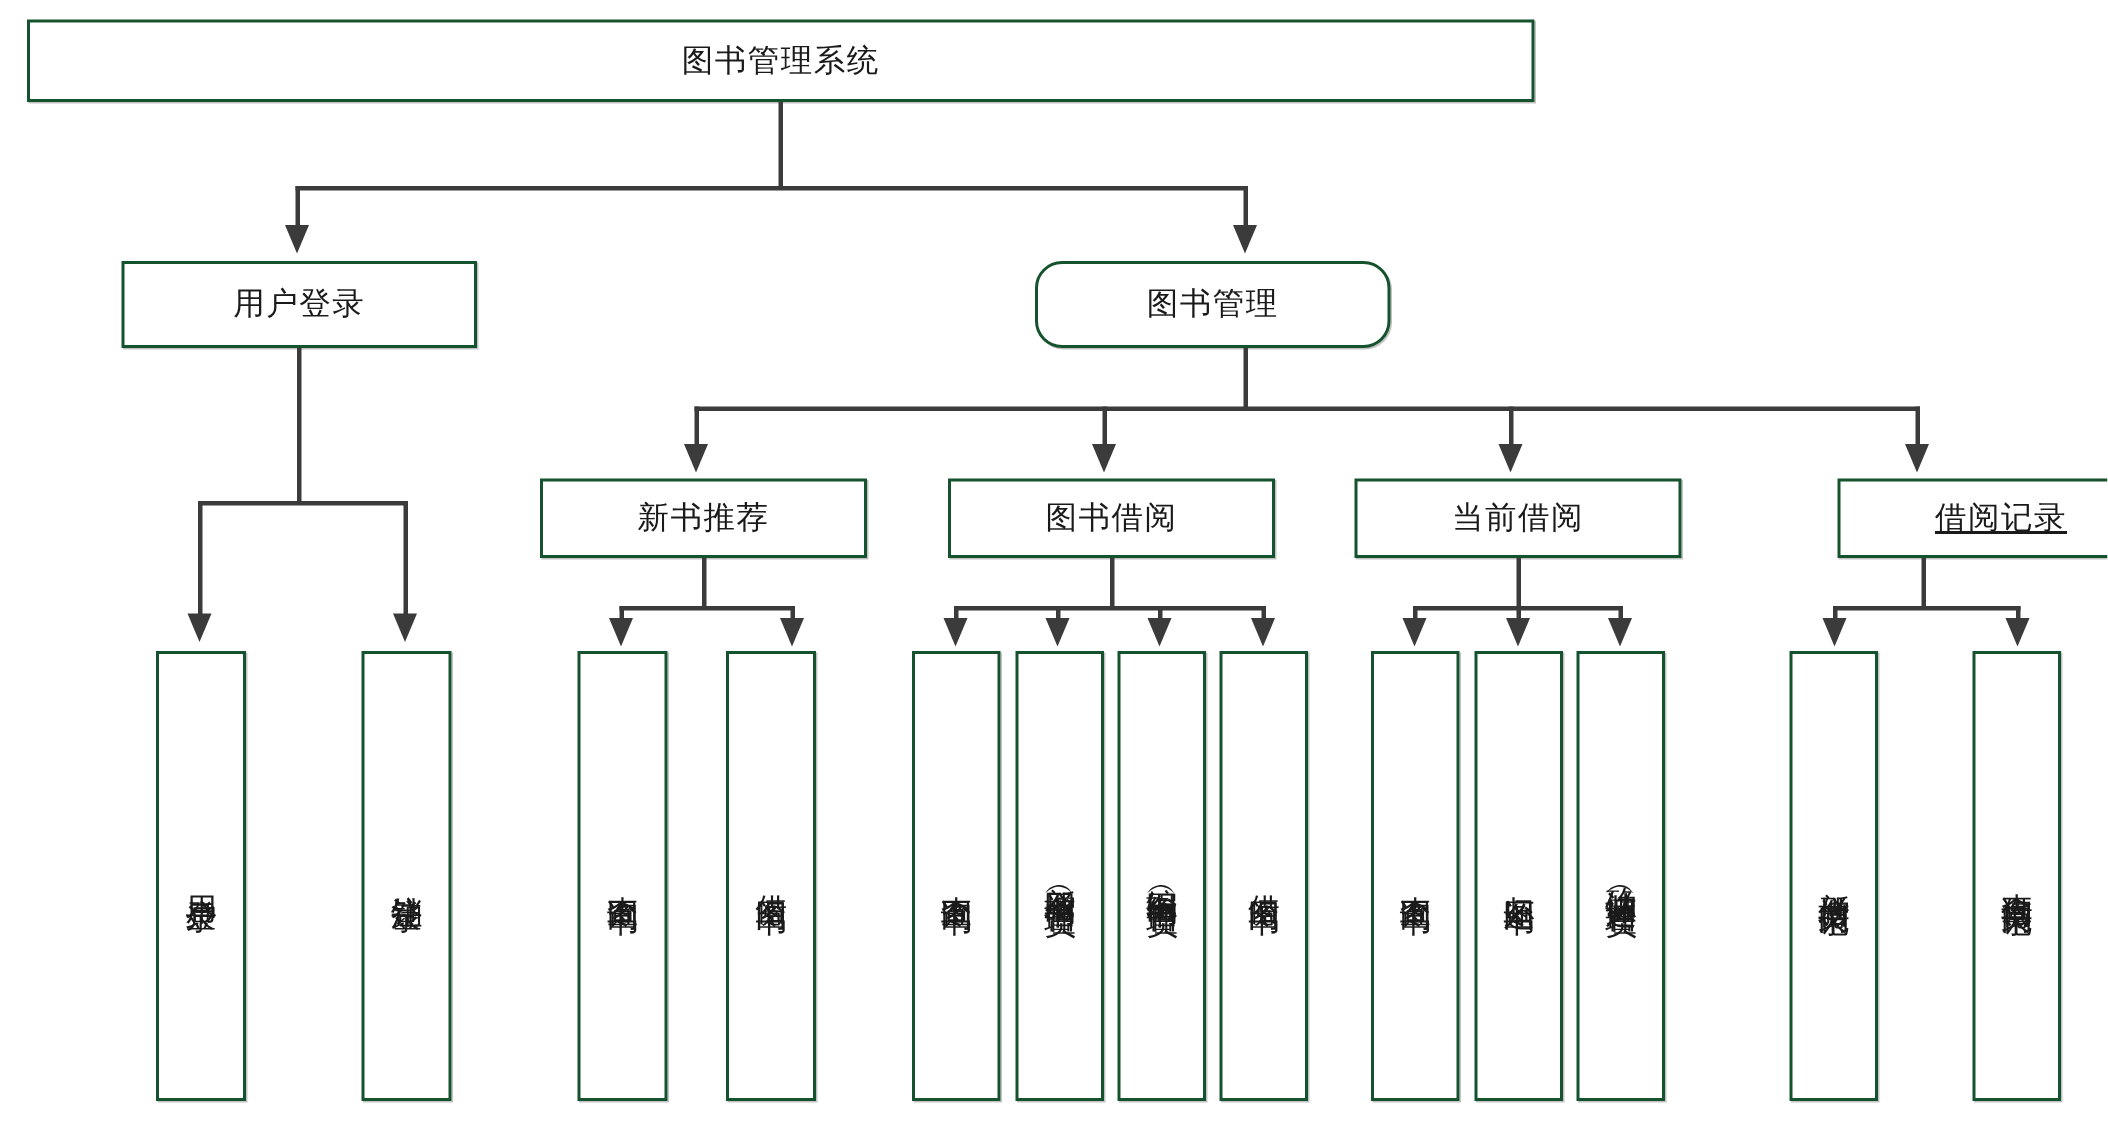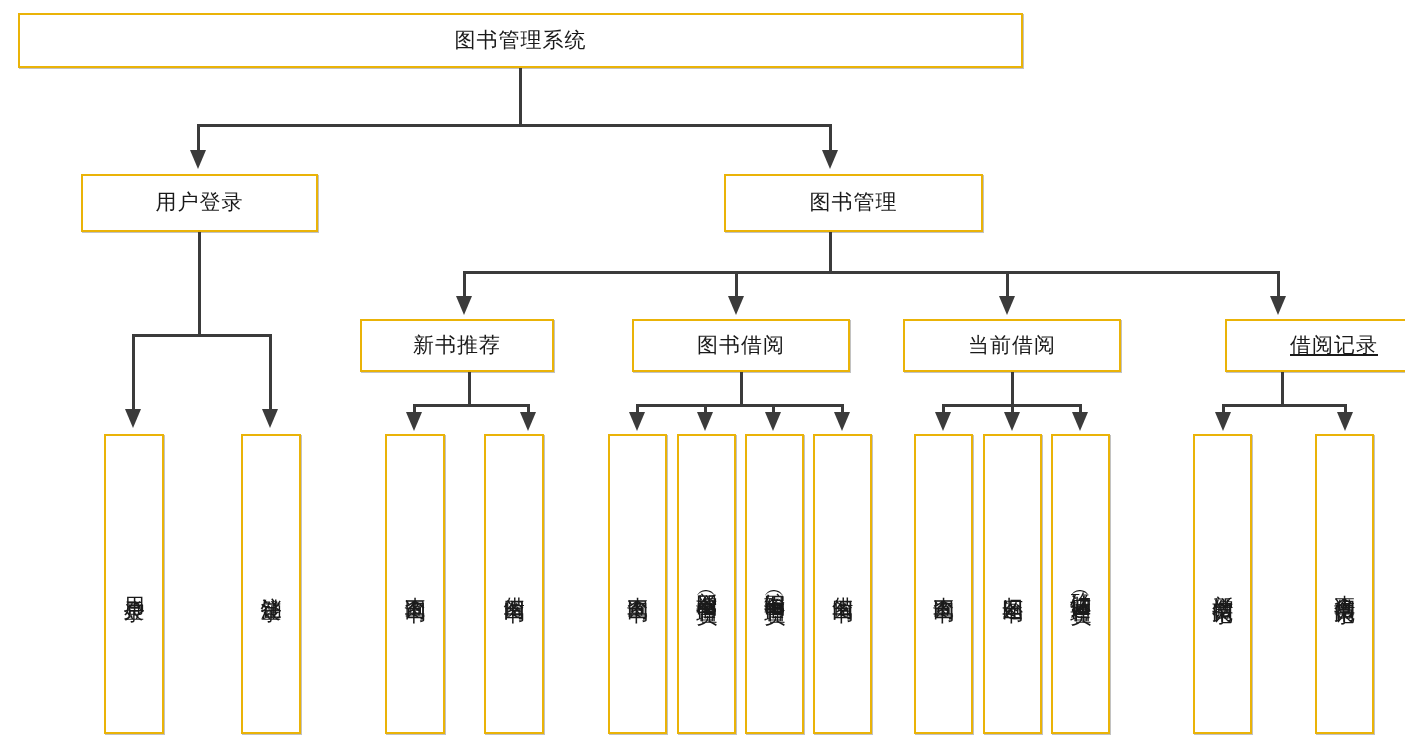--- a/index.html
+++ b/index.html
@@ -13,21 +13,21 @@
   #canvas {
     position: relative;
     width: 1405px;
     height: 747px;
     background: #ffffff;
     overflow: hidden;
   }
   .node {
     position: absolute;
     box-sizing: border-box;
-    border: 2px solid #eab308;
+    border: 2px solid #14532d;
     background: #ffffff;
     display: flex;
     align-items: center;
     justify-content: center;
     color: #1a1a1a;
     box-shadow: 1px 1px 0 rgba(120,120,120,0.45);
   }
   .node.horiz {
     font-size: 21px;
     letter-spacing: 1px;
@@ -84,21 +84,21 @@
   <div class="edge h" style="left:197px; top:124px; width:635px; height:3px;"></div>
 
   <div class="edge v" style="left:197px; top:124px; width:3px; height:28px;"></div>
   <div class="arrow" style="left:190px; top:150px;"></div>
   <div class="edge v" style="left:829px; top:124px; width:3px; height:28px;"></div>
   <div class="arrow" style="left:822px; top:150px;"></div>
 
   <div class="node horiz" style="left:81px; top:174px; width:237px; height:58px;">
     <span>用户登录</span>
   </div>
-  <div class="node horiz" style="left:724px; top:174px; width:259px; height:58px;">
+  <div class="node horiz" style="left:690px; top:174px; width:237px; height:58px;border-radius:18px;">
     <span>图书管理</span>
   </div>
 
   <div class="edge v" style="left:198px; top:232px; width:3px; height:104px;"></div>
   <div class="edge h" style="left:132px; top:334px; width:140px; height:3px;"></div>
   <div class="edge v" style="left:132px; top:334px; width:3px; height:77px;"></div>
   <div class="arrow" style="left:125px; top:409px;"></div>
   <div class="edge v" style="left:269px; top:334px; width:3px; height:77px;"></div>
   <div class="arrow" style="left:262px; top:409px;"></div>
 
@@ -117,21 +117,21 @@
 
   <div class="edge v" style="left:735px; top:271px; width:3px; height:27px;"></div>
   <div class="arrow" style="left:728px; top:296px;"></div>
 
   <div class="edge v" style="left:1006px; top:271px; width:3px; height:27px;"></div>
   <div class="arrow" style="left:999px; top:296px;"></div>
 
   <div class="edge v" style="left:1277px; top:271px; width:3px; height:27px;"></div>
   <div class="arrow" style="left:1270px; top:296px;"></div>
 
-  <div class="node horiz" style="left:360px; top:319px; width:194px; height:53px;">
+  <div class="node horiz" style="left:360px; top:319px; width:218px; height:53px;">
     <span>新书推荐</span>
   </div>
   <div class="node horiz" style="left:903px; top:319px; width:218px; height:53px;">
     <span>当前借阅</span>
   </div>
   <div class="node horiz" style="left:632px; top:319px; width:218px; height:53px;">
     <span>图书借阅</span>
   </div>
   <div class="node horiz" style="left:1225px; top:319px; width:218px; height:53px;text-decoration:underline;">
     <span>借阅记录</span>

